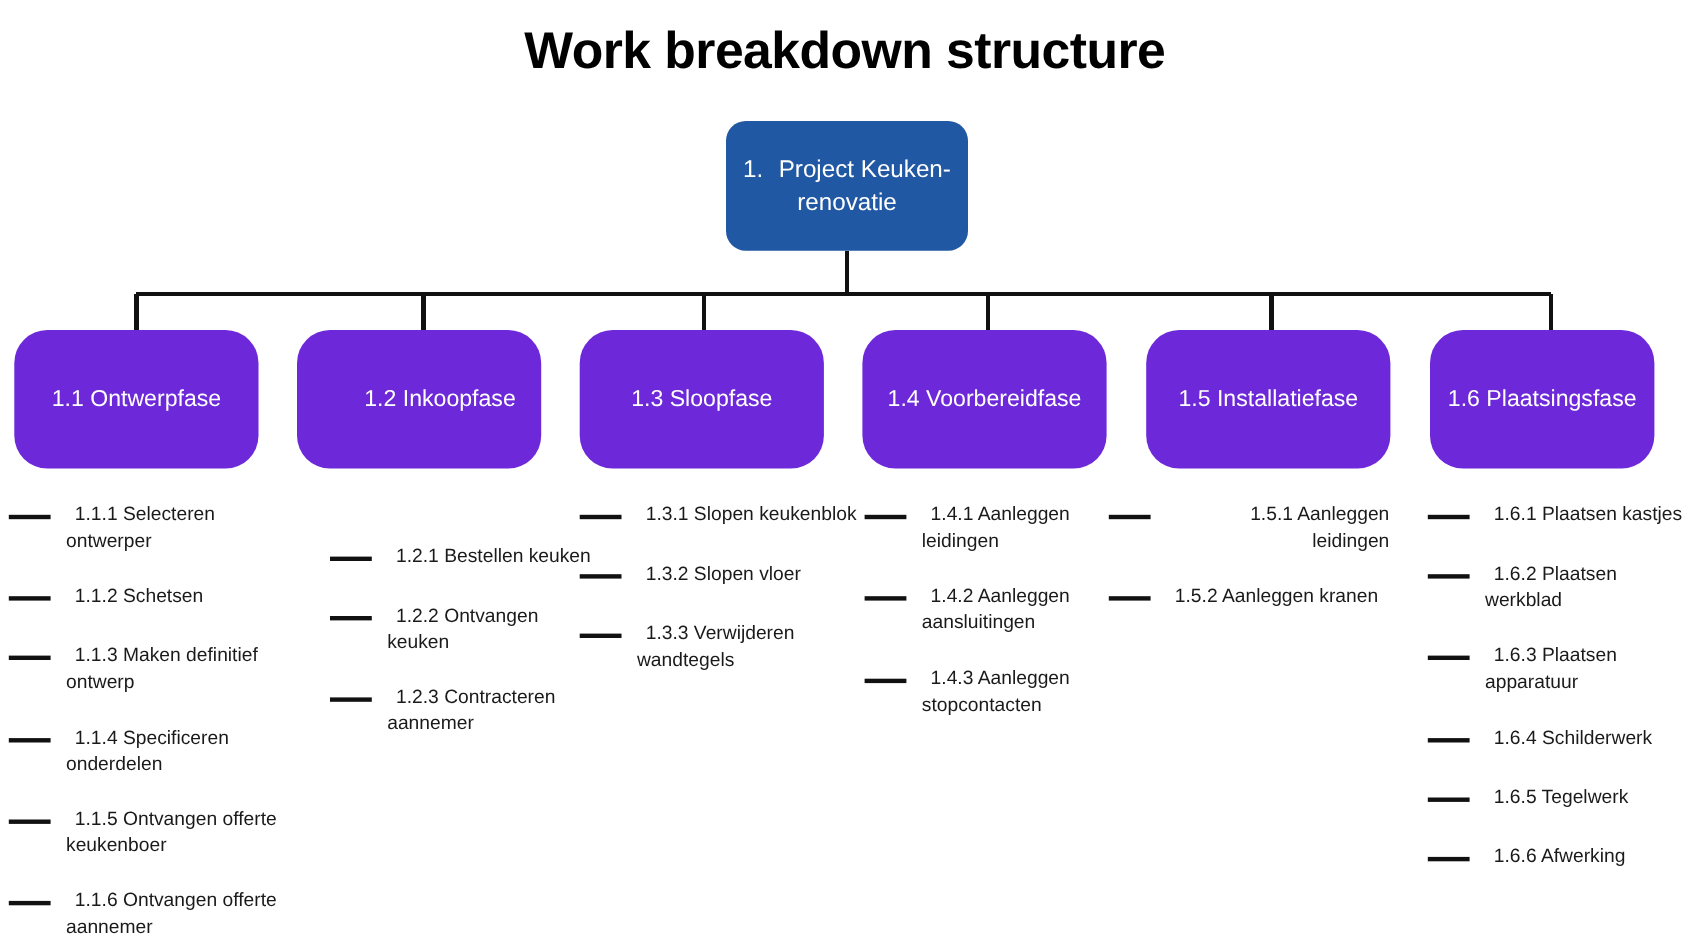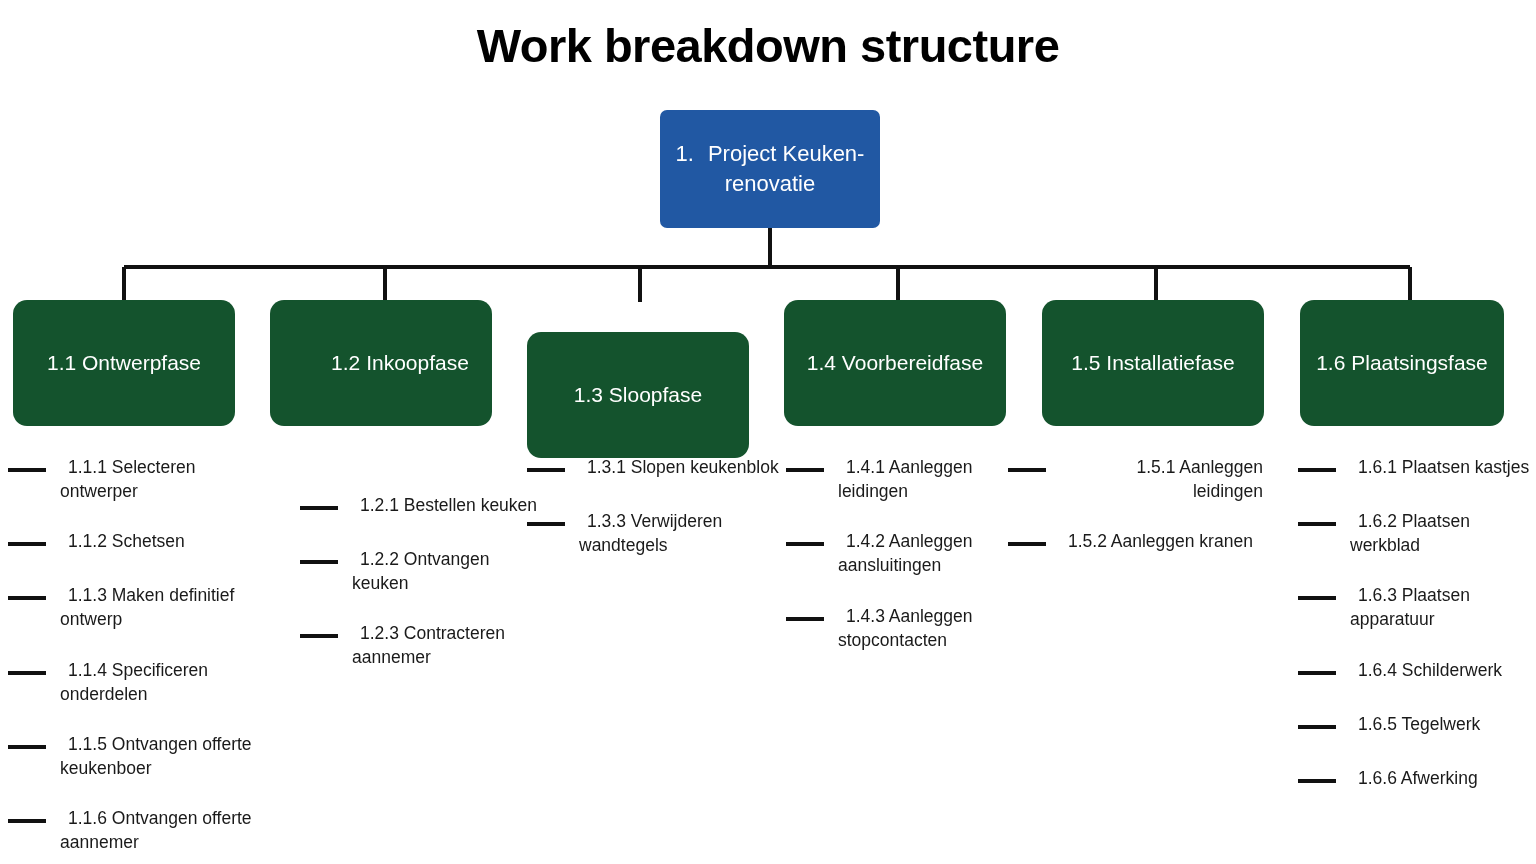--- a/index.html
+++ b/index.html
@@ -28,21 +28,21 @@
     color: #000000;
     white-space: nowrap;
   }
 
   
   .root-node {
     position: absolute;
     left: 660px; top: 110px;
     width: 220px; height: 118px;
     background: #2158A3;
-    border-radius: 7px;
+    border-radius: 18px;
     color: #ffffff;
     font-size: 22px;
     line-height: 1.35;
     display: flex;
     align-items: center;
     justify-content: center;
     text-align: center;
     padding: 2px 14px;
   }
   .root-node .num {
@@ -56,22 +56,22 @@
     left: 0; top: 0;
     width: 1536px; height: 864px;
     pointer-events: none;
   }
 
   
   .phase-box {
     position: absolute;
     top: 300px;
     height: 126px;
-    background: #14532d;
-    border-radius: 14px;
+    background: #6d28d9;
+    border-radius: 30px;
     color: #ffffff;
     font-size: 21px;
     display: flex;
     align-items: center;
     justify-content: center;
     text-align: center;
     padding: 0 10px;
   }
 
   
@@ -124,21 +124,21 @@
   </div>
 </div>
 
 <div id="phase-boxes">
     <div class="phase-box" style="left: 13px; width: 222px;">
       <span>1.1 Ontwerpfase</span>
     </div>
     <div class="phase-box" style="left: 270px; width: 222px; padding-left: 48px;">
       <span>1.2 Inkoopfase</span>
     </div>
-    <div class="phase-box" style="left: 527px; width: 222px; margin-top: 32px;">
+    <div class="phase-box" style="left: 527px; width: 222px;">
       <span>1.3 Sloopfase</span>
     </div>
     <div class="phase-box" style="left: 784px; width: 222px;">
       <span>1.4 Voorbereidfase</span>
     </div>
     <div class="phase-box" style="left: 1042px; width: 222px;">
       <span>1.5 Installatiefase</span>
     </div>
     <div class="phase-box" style="left: 1300px; width: 204px;">
       <span>1.6 Plaatsingsfase</span>
@@ -186,20 +186,24 @@
         <span class="sub-label">1.2.3 Contracteren aannemer</span>
       </div>
     </div>
     <div class="sub-col" style="left: 527px; width: 255px;">
       <div class="sub-item">
         <span class="dash"></span>
         <span class="sub-label">1.3.1 Slopen keukenblok</span>
       </div>
       <div class="sub-item">
         <span class="dash"></span>
+        <span class="sub-label">1.3.2 Slopen vloer</span>
+      </div>
+      <div class="sub-item">
+        <span class="dash"></span>
         <span class="sub-label">1.3.3 Verwijderen wandtegels</span>
       </div>
     </div>
     <div class="sub-col" style="left: 786px; width: 255px;">
       <div class="sub-item">
         <span class="dash"></span>
         <span class="sub-label">1.4.1 Aanleggen leidingen</span>
       </div>
       <div class="sub-item">
         <span class="dash"></span>

